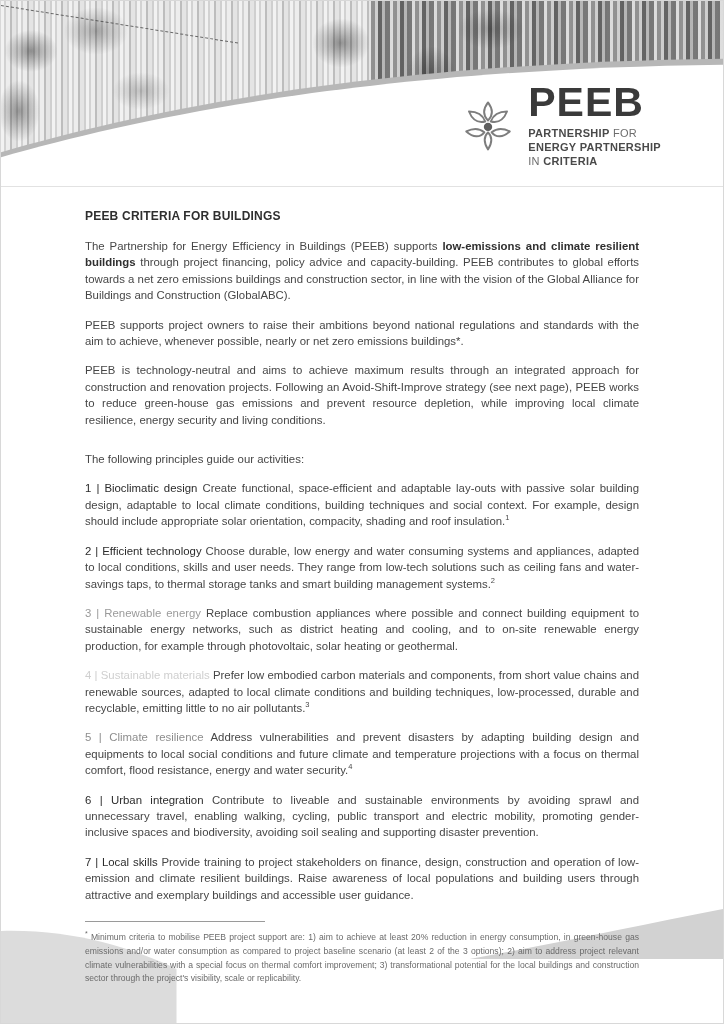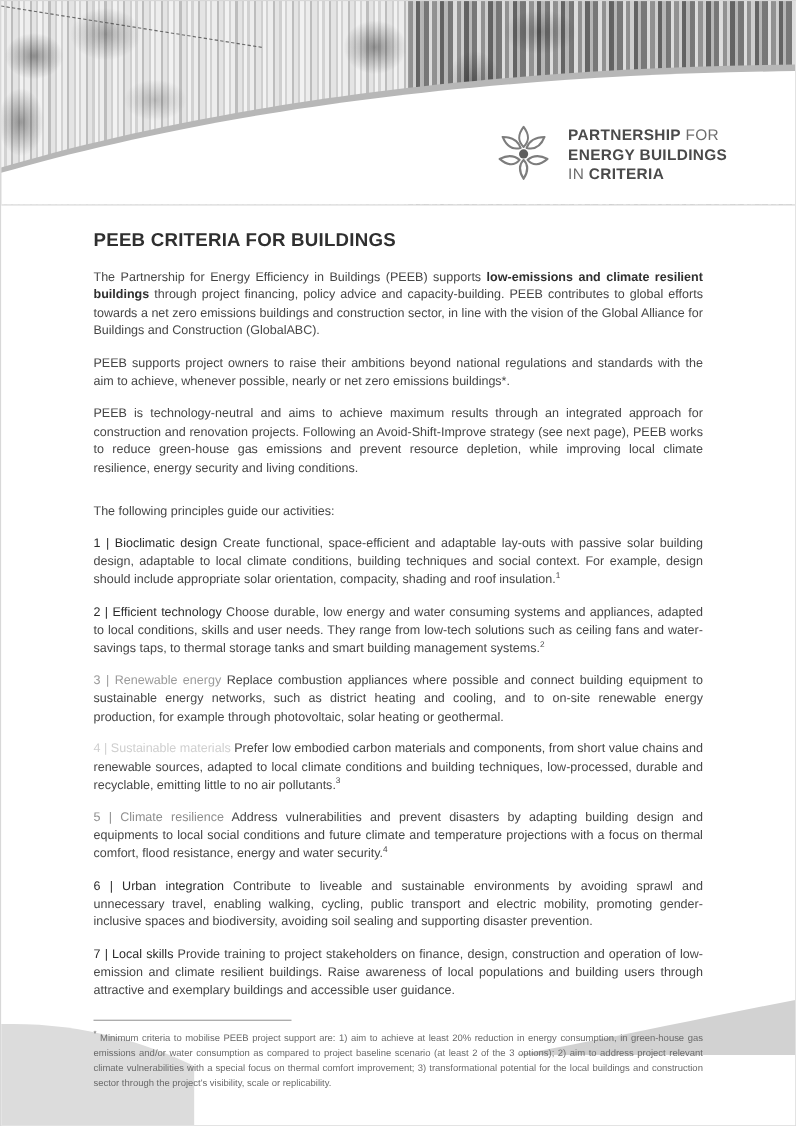--- a/index.html
+++ b/index.html
@@ -88,33 +88,33 @@
     display:flex; align-items:center; gap:11px;
   }
   .logo-mark { width:58px; height:58px; flex:0 0 auto; }
   .logo-text { line-height:1; }
   .logo-word {
     font-size:41px; font-weight:bold; letter-spacing:1px;
     color:#3a3a3a; line-height:.92; font-family:"Liberation Sans", sans-serif;
   }
   .logo-sub {
     margin-top:4px;
-    font-size:14px; letter-spacing:.3px; line-height:1.28;
+    font-size:11px; letter-spacing:.3px; line-height:1.28;
     color:#6d6d6d; font-family:"Liberation Sans", sans-serif;
   }
   .logo-sub .b { font-weight:bold; color:#4a4a4a; }
 
   
   .content {
     position:relative;
     padding:22px 84px 0 84px;
     z-index:3;
   }
   h1.doc-title {
-    font-size:17px; font-weight:bold; color:#2f2f2f;
+    font-size:12px; font-weight:bold; color:#2f2f2f;
     letter-spacing:.2px;
     margin-bottom:15px;
   }
   p.para {
     font-size:11.4px;
     line-height:16.4px;
     text-align:justify;
     color:#464646;
     margin-bottom:13px;
   }
@@ -163,23 +163,24 @@
           <path d="M32 6 C26 14 26 20 32 26 C38 20 38 14 32 6 Z"></path>
           <path d="M53 16 C44 16 38 19 35 27 C43 29 49 26 53 16 Z"></path>
           <path d="M11 16 C20 16 26 19 29 27 C21 29 15 26 11 16 Z"></path>
           <path d="M56 38 C48 34 42 34 36 39 C41 45 48 45 56 38 Z"></path>
           <path d="M8 38 C16 34 22 34 28 39 C23 45 16 45 8 38 Z"></path>
           <path d="M32 58 C27 50 27 44 32 39 C37 44 37 50 32 58 Z"></path>
         </g>
         <circle cx="32" cy="33" r="4.6" fill="#5f5f5f"></circle>
       </svg>
       <div class="logo-text">
+        <div class="logo-word">PEEB</div>
         <div class="logo-sub">
           <div><span class="b">PARTNERSHIP</span><span> FOR</span></div>
-          <div><span class="b">ENERGY BUILDINGS</span></div>
+          <div><span class="b">ENERGY PARTNERSHIP</span></div>
           <div><span>IN </span><span class="b">CRITERIA</span></div>
         </div>
       </div>
     </div>
   </div>
 
   <div class="content">
 
     <h1 class="doc-title">PEEB CRITERIA FOR BUILDINGS</h1>
 

